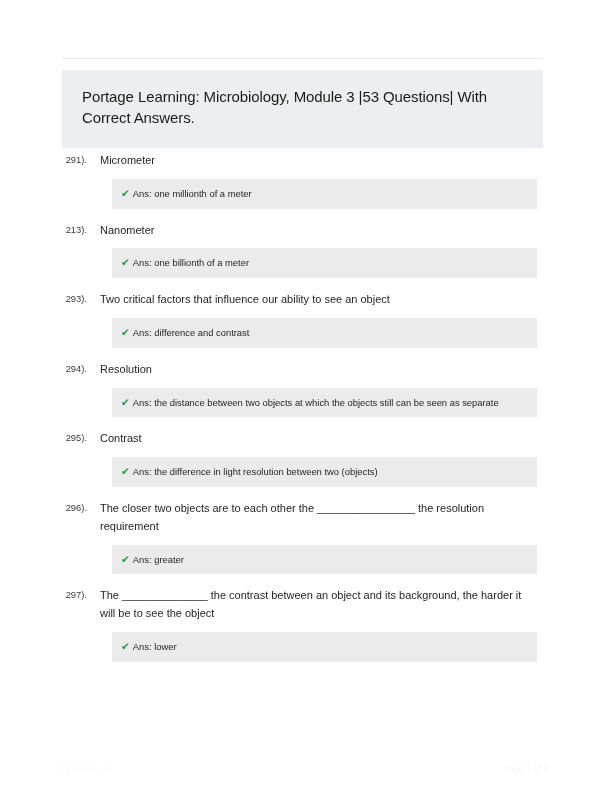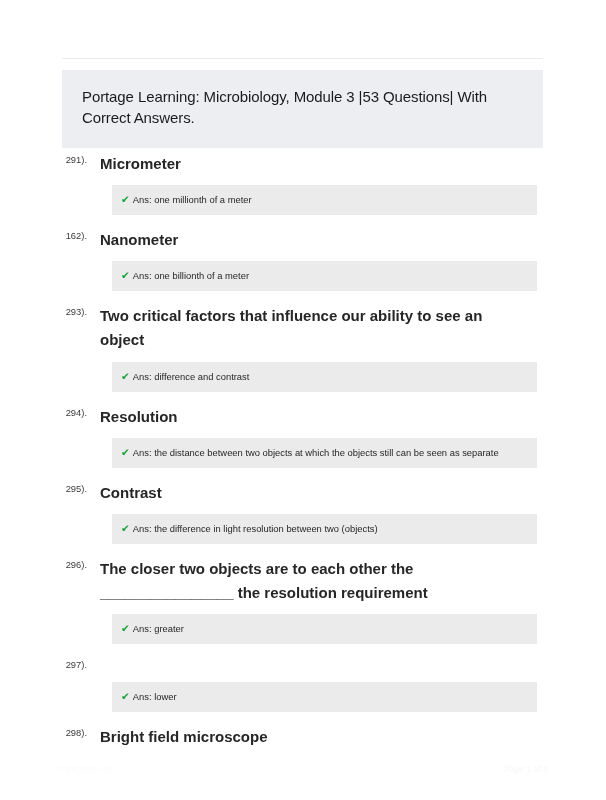--- a/index.html
+++ b/index.html
@@ -79,25 +79,24 @@
     box-sizing: border-box;
     font-size: 9.4px;
     line-height: 1.55;
     color: #3a3a3a;
     padding-top: 1px;
     white-space: nowrap;
   }
   .q-text {
     flex: 1 1 auto;
     max-width: 425px;
-    font-size: 15px;
+    font-size: 11px;
     line-height: 1.62;
     color: #262626;
     padding-right: 6px;
-    font-weight: bold;
   }
 
   .a-box {
     margin: 9px 0 0 112px;
     width: 425px;
     background: #ebebeb;
     box-sizing: border-box;
     padding: 6px 10px 7px 9px;
     font-size: 9.4px;
     line-height: 1.6;
@@ -154,21 +153,21 @@
   <div class="qa-list" id="qa-list">
       <div class="qa-item">
         <div class="q-row">
           <div class="q-num">291).</div>
           <div class="q-text">Micrometer</div>
         </div>
         <div class="a-box"><span class="check">✔</span><span class="a-text">Ans: one millionth of a meter</span></div>
       </div>
       <div class="qa-item">
         <div class="q-row">
-          <div class="q-num">162).</div>
+          <div class="q-num">213).</div>
           <div class="q-text">Nanometer</div>
         </div>
         <div class="a-box"><span class="check">✔</span><span class="a-text">Ans: one billionth of a meter</span></div>
       </div>
       <div class="qa-item">
         <div class="q-row">
           <div class="q-num">293).</div>
           <div class="q-text">Two critical factors that influence our ability to see an object</div>
         </div>
         <div class="a-box"><span class="check">✔</span><span class="a-text">Ans: difference and contrast</span></div>
@@ -190,28 +189,23 @@
       <div class="qa-item">
         <div class="q-row">
           <div class="q-num">296).</div>
           <div class="q-text">The closer two objects are to each other the ________________ the resolution requirement</div>
         </div>
         <div class="a-box"><span class="check">✔</span><span class="a-text">Ans: greater</span></div>
       </div>
       <div class="qa-item">
         <div class="q-row">
           <div class="q-num">297).</div>
+          <div class="q-text">The ______________ the contrast between an object and its background, the harder it will be to see the object</div>
         </div>
         <div class="a-box"><span class="check">✔</span><span class="a-text">Ans: lower</span></div>
-      </div>
-      <div class="qa-item">
-        <div class="q-row">
-          <div class="q-num">298).</div>
-          <div class="q-text">Bright field microscope</div>
-        </div>
       </div>
     </div>
 
   <div class="footer">
     <div class="footer-brand">PaperStillc.com</div>
     <div class="footer-page">Page 1 of 8</div>
   </div>
 
 </div>
 

